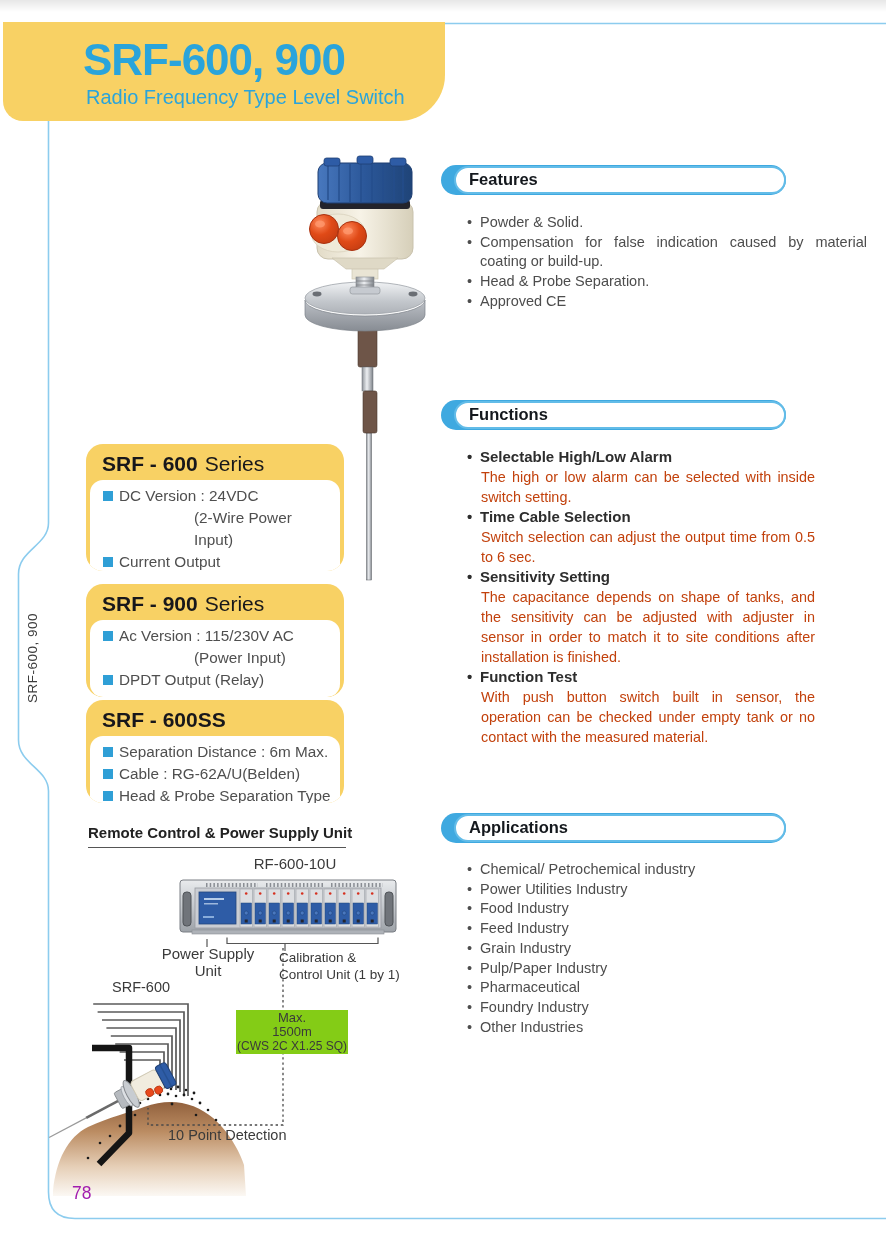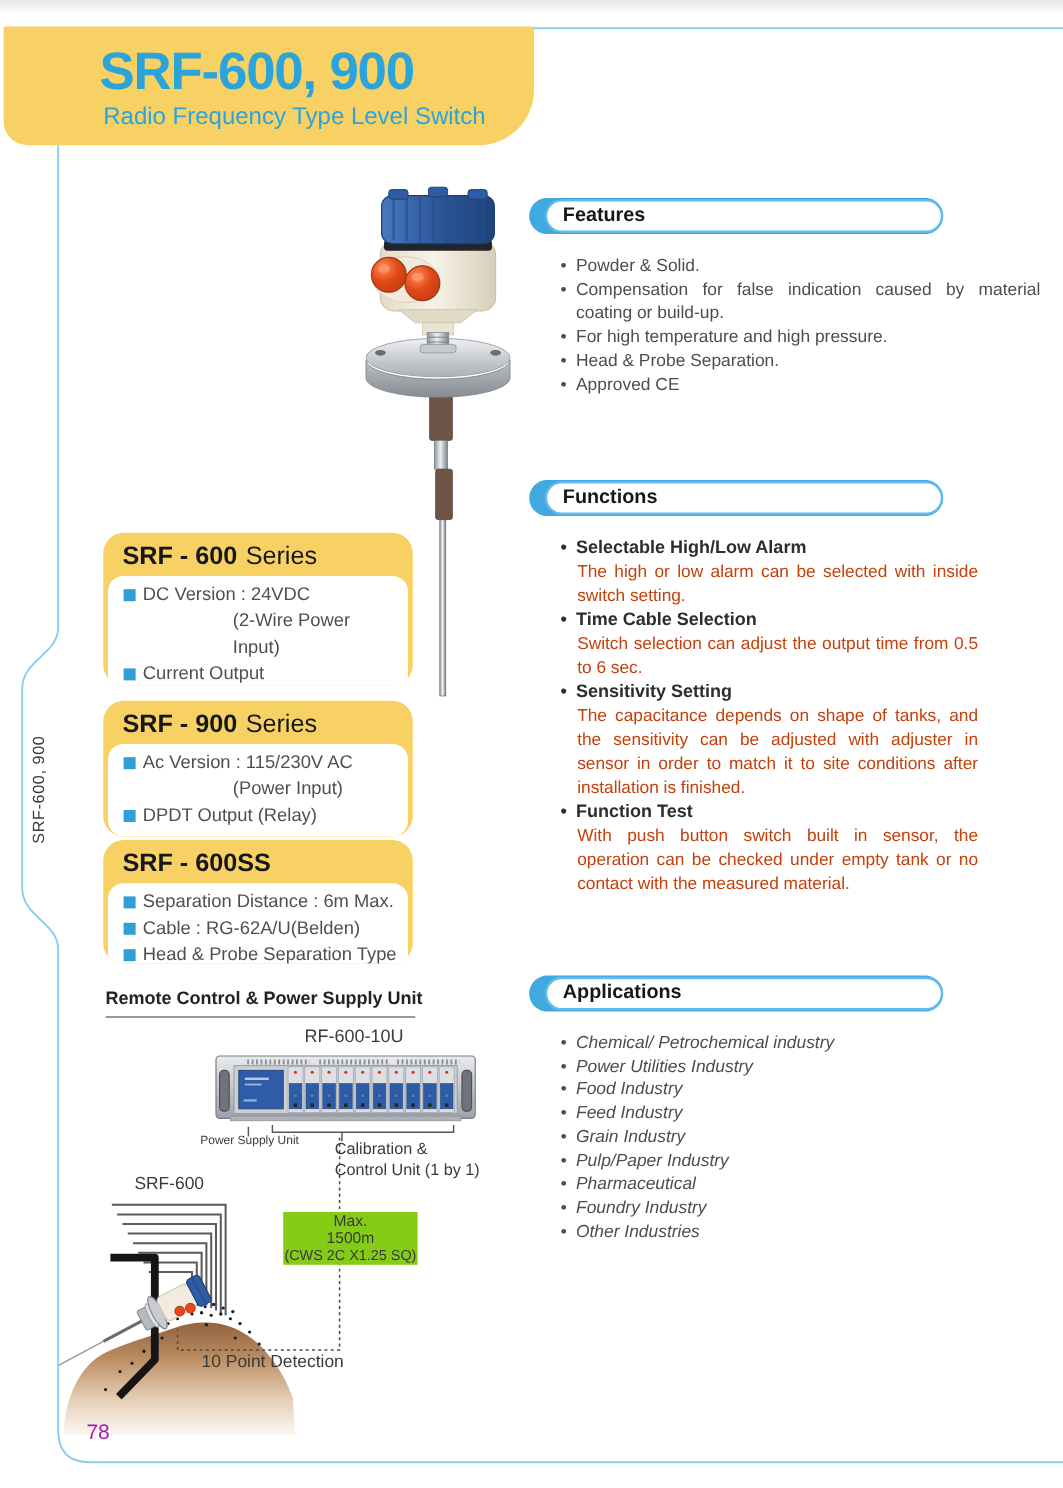--- a/index.html
+++ b/index.html
@@ -41,21 +41,21 @@
   .sb-hr{font-weight:normal;margin-left:7px;}
   .sb-inner{background:#ffffff;border-radius:13px;padding:5px 6px 6px 12px;}
   .si{position:relative;padding-left:17px;font-size:15.3px;line-height:22px;color:#4f4f4f;}
   .si::before{content:"";position:absolute;left:1px;top:6px;width:9.5px;height:9.5px;background:#2F9FD6;}
   .si-sub{margin-left:75px;}
   
   .dlabel{position:absolute;color:#3a3a3a;z-index:5;}
   #remote-title{left:88px;top:824px;width:258px;text-align:center;font-size:15px;font-weight:bold;color:#222;
     border-bottom:1.5px solid #555;padding-bottom:6px;white-space:nowrap;z-index:5;position:absolute;}
   #rack-label{left:230px;top:855px;width:130px;text-align:center;font-size:15px;}
-  #psu-label{left:148px;top:945px;width:120px;text-align:center;font-size:10px;}
+  #psu-label{left:148px;top:945px;width:120px;text-align:center;font-size:15px;}
   #cal-label{left:279px;top:950px;font-size:13.5px;line-height:16.5px;}
   #srf600-label{left:112px;top:979px;font-size:14.5px;}
   #max-label{left:236px;top:1010px;width:112px;text-align:center;background:#84cc16;font-size:13px;line-height:14px;padding:1px 0;}
   #max-label .small{font-size:12px;}
   #detect-label{left:168px;top:1127px;font-size:14.5px;}
   #page-number{left:72px;top:1183px;font-size:17.5px;color:#a21caf;z-index:5;position:absolute;}
 </style>
 </head>
 <body>
 
@@ -316,21 +316,20 @@
   <div class="pill-bg"></div>
   <div class="pill-fg"></div>
   <div class="pill-label">Features</div>
 </div>
 <div class="blist" style="left:467px;top:213px;width:400px;">
 
     <div class="li">Powder &amp; Solid.</div>
 
     <div class="li">Compensation for false indication caused by material coating or build-up.</div>
 
-    <div class="li">For high temperature and high pressure.</div>
 
     <div class="li">Head &amp; Probe Separation.</div>
 
     <div class="li">Approved CE</div>
   </div>
 
 <div class="pill" style="top:400px;">
   <div class="pill-bg"></div>
   <div class="pill-fg"></div>
   <div class="pill-label">Functions</div>
@@ -356,21 +355,21 @@
       <div class="fn-t">Function Test</div>
       <div class="fn-b">With push button switch built in sensor, the operation can be checked under empty tank or no contact with the measured material.</div>
     </div>
   </div>
 
 <div class="pill" style="top:813px;">
   <div class="pill-bg"></div>
   <div class="pill-fg"></div>
   <div class="pill-label">Applications</div>
 </div>
-<div class="blist" style="left:467px;top:860px;width:360px;font-style:italic;">
+<div class="blist" style="left:467px;top:860px;width:360px;">
 
     <div class="li" style="text-align:left;">Chemical/ Petrochemical industry</div>
 
     <div class="li" style="text-align:left;">Power Utilities Industry</div>
 
     <div class="li" style="text-align:left;">Food Industry</div>
 
     <div class="li" style="text-align:left;">Feed Industry</div>
 
     <div class="li" style="text-align:left;">Grain Industry</div>

